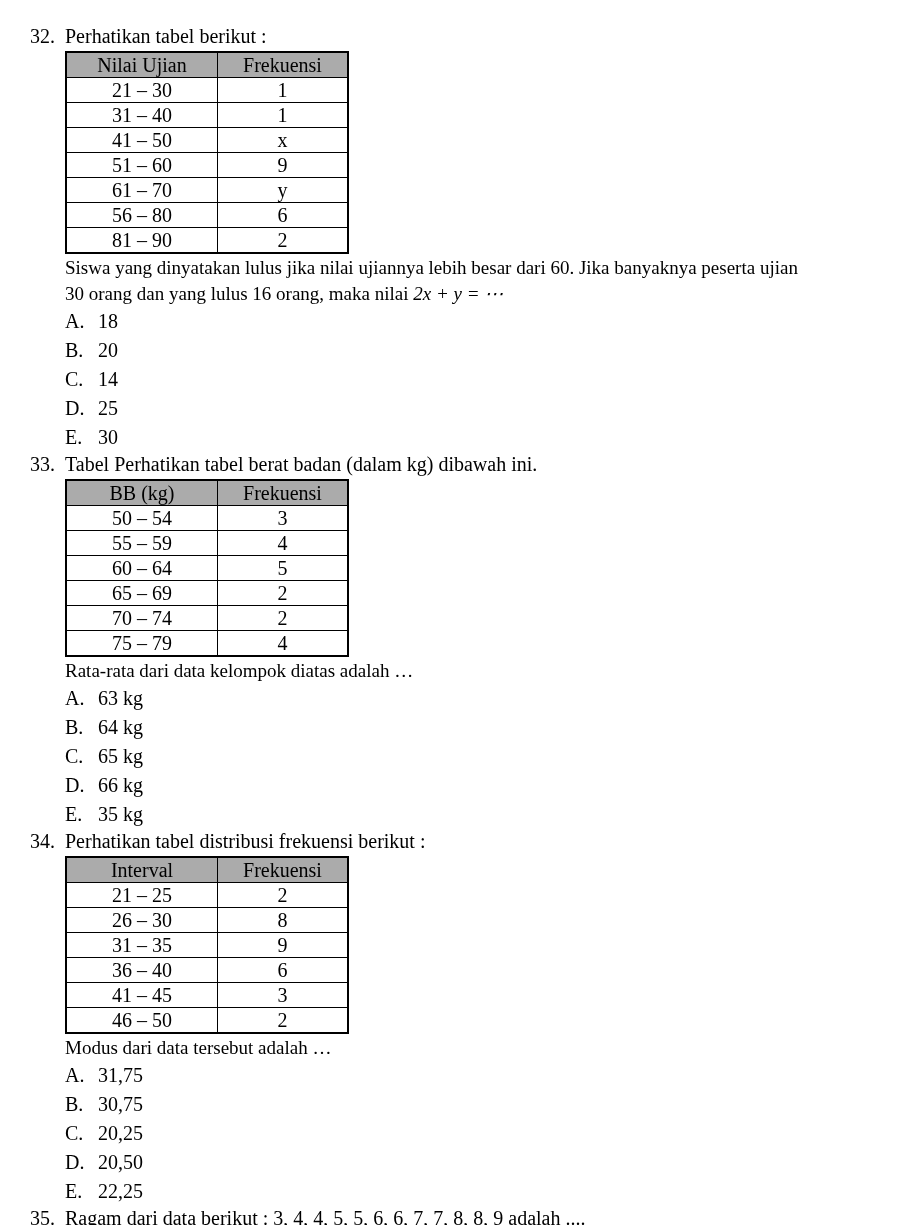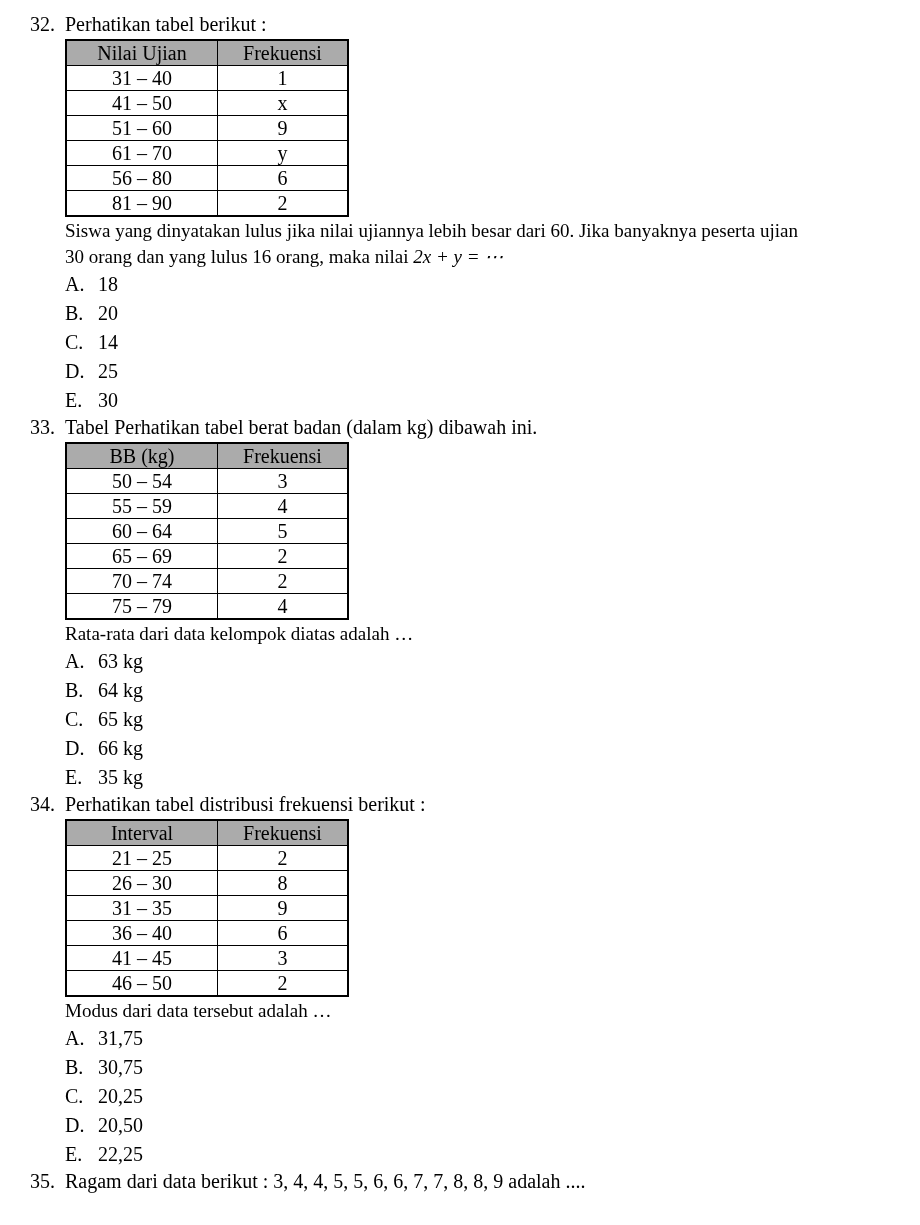--- a/index.html
+++ b/index.html
@@ -10,21 +10,21 @@
     height: 1225px;
     overflow: hidden;
     font-family: "Liberation Serif", serif;
     color: #000000;
     font-size: 20px;
   }
   .page {
     position: relative;
     width: 920px;
     height: 1225px;
-    padding: 12px 0 0 30px;
+    padding: 24px 0 0 30px;
     box-sizing: border-box;
   }
   .qline {
     display: flex;
     align-items: baseline;
     line-height: 25px;
     white-space: nowrap;
   }
   .qnum {
     width: 35px;
@@ -78,20 +78,24 @@
     </div>
     <table class="ftable">
       <thead>
         <tr>
           <th class="col-a">Nilai Ujian</th>
           <th class="col-b">Frekuensi</th>
         </tr>
       </thead>
       <tbody>
           <tr>
+            <td class="col-a">21 – 30</td>
+            <td class="col-b">1</td>
+          </tr>
+          <tr>
             <td class="col-a">31 – 40</td>
             <td class="col-b">1</td>
           </tr>
           <tr>
             <td class="col-a">41 – 50</td>
             <td class="col-b">x</td>
           </tr>
           <tr>
             <td class="col-a">51 – 60</td>
             <td class="col-b">9</td>

